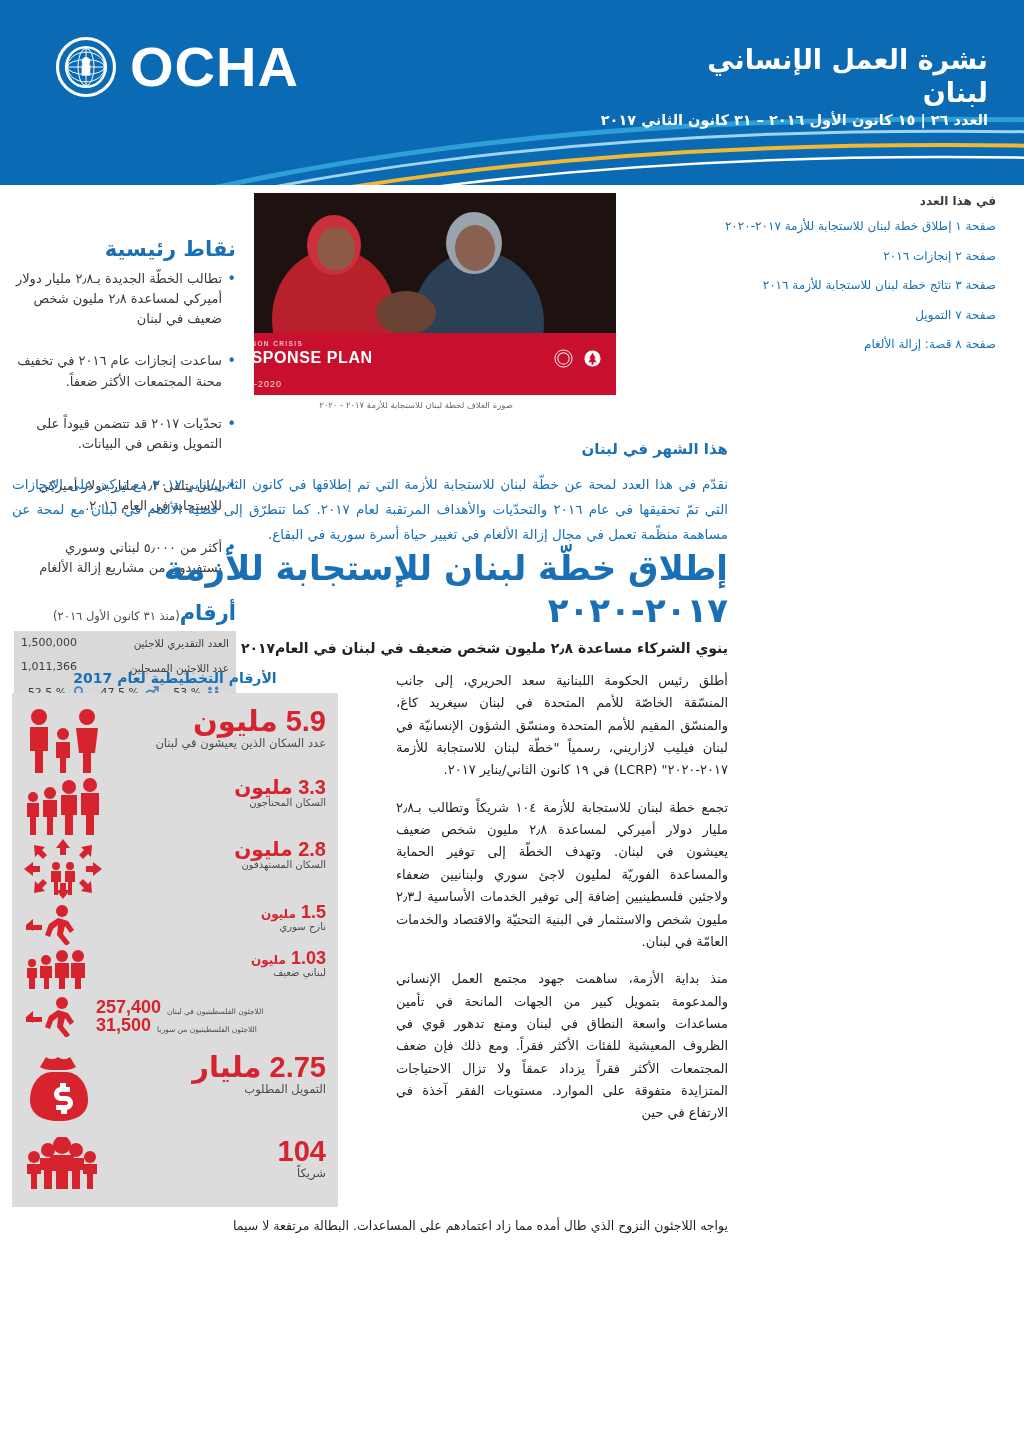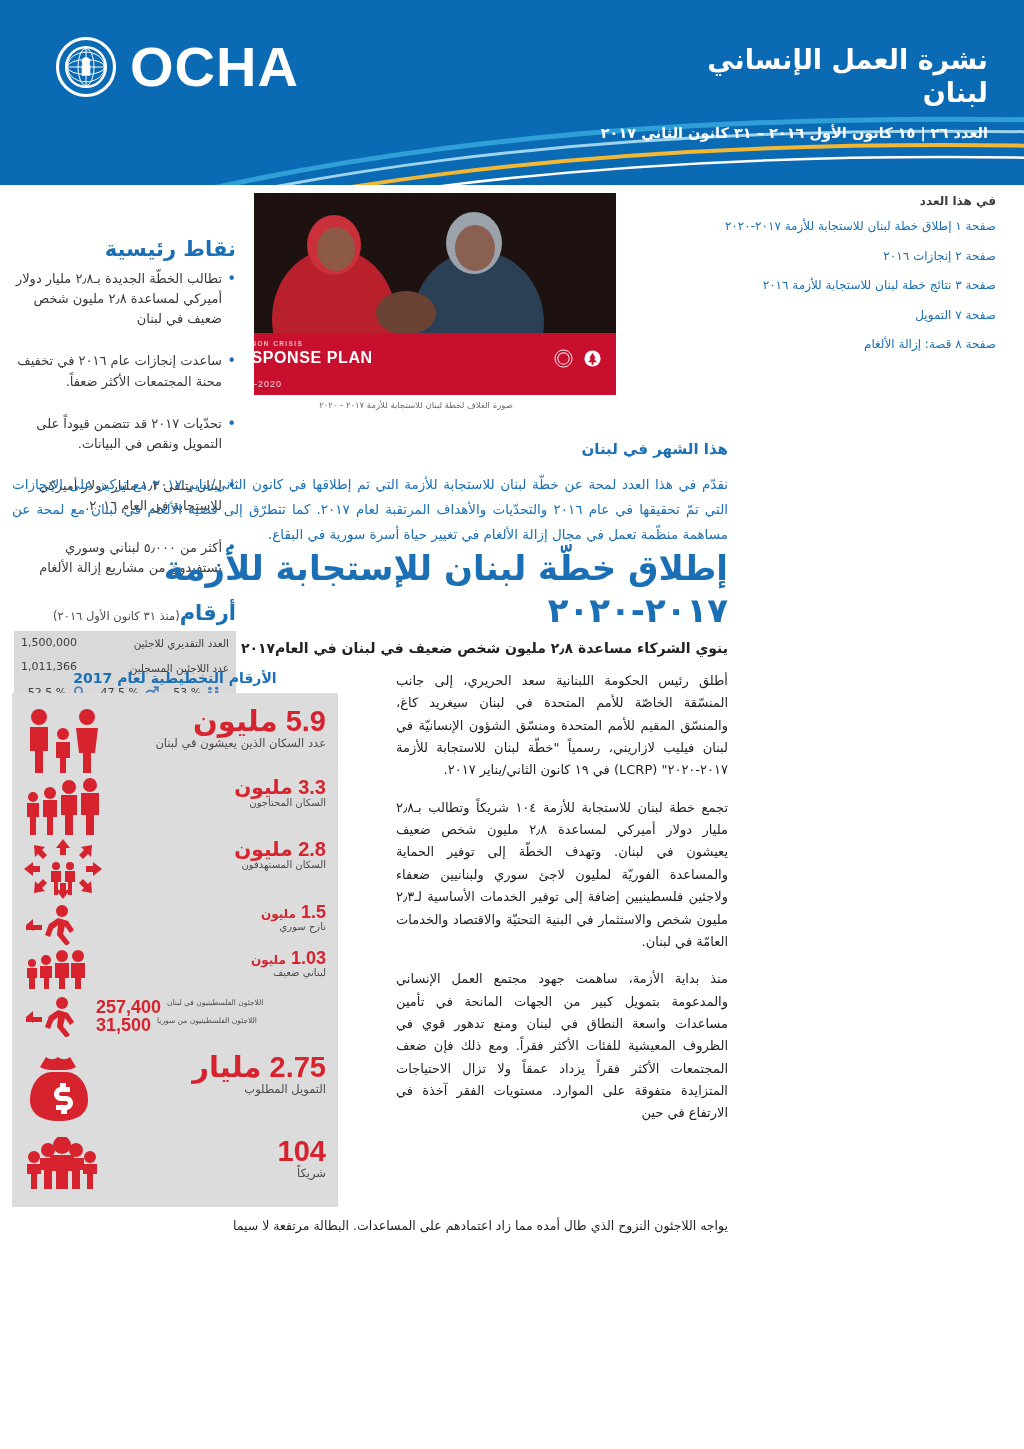--- a/index.html
+++ b/index.html
@@ -28,21 +28,21 @@
     text-align: right; color: #ffffff;
   }
   .masthead-title {
     font-size: 27px; font-weight: bold; line-height: 1.22;
     letter-spacing: 0.3px;
   }
   .masthead-country {
     font-size: 27px; font-weight: bold; line-height: 1.2;
   }
   .masthead-date {
-    font-size: 14.5px; font-weight: bold; margin-top: 15px;
+    font-size: 14.5px; font-weight: bold; margin-top: 2px;
     line-height: 1.3;
   }
   .ocha-logo {
     position: absolute; top: 36px; left: 55px;
     display: flex; align-items: center; gap: 13px;
     direction: ltr;
   }
   .ocha-mark { width: 62px; height: 62px; }
   .ocha-word {
     font-size: 56px; font-weight: bold; color: #ffffff;
@@ -238,21 +238,21 @@
   .n-big   { font-size: 29px; }
   .n-mid   { font-size: 20px; }
   .n-small { font-size: 18px; }
   .l-big   { font-size: 11.5px; }
   .l-mid   { font-size: 10px; }
   .l-small { font-size: 7.5px; }
   .refugee-rows { display: flex; flex-direction: row-reverse; align-items: center; }
   .refugee-nums { text-align: right; padding-left: 10px; }
   .refugee-line {
     display: flex; flex-direction: row-reverse;
-    align-items: flex-start; gap: 6px; justify-content: flex-start;
+    align-items: flex-end; gap: 6px; justify-content: flex-start;
   }
 </style>
 </head>
 <body>
 
 <div class="header">
   <svg class="header-swoosh" viewBox="0 0 1200 300">
     <path d="M-60,290 C250,150 700,95 1260,120" stroke="#2f9fd8" stroke-width="5" fill="none"></path>
     <path d="M-60,300 C250,162 700,107 1260,132" stroke="#9fd4ef" stroke-width="3" fill="none"></path>
     <path d="M-60,312 C250,176 700,121 1260,146" stroke="#f2b733" stroke-width="4" fill="none"></path>

